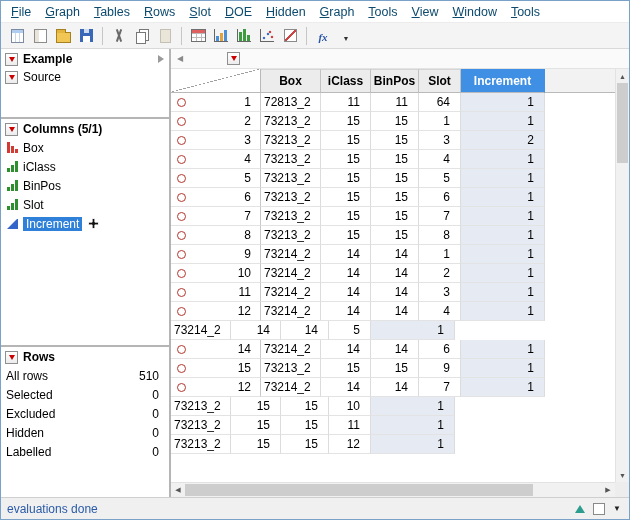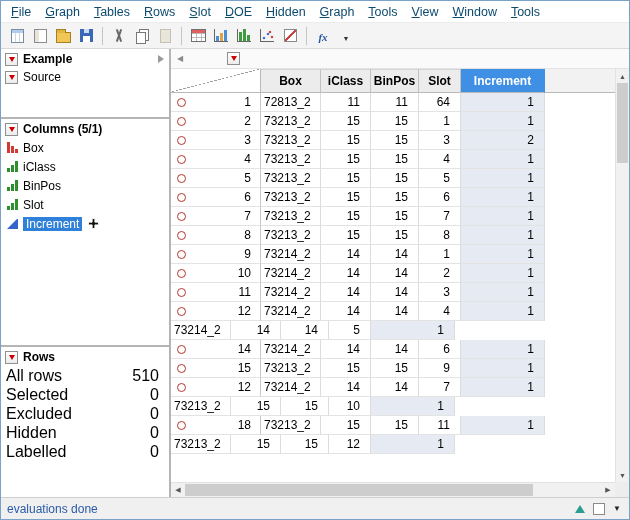--- a/index.html
+++ b/index.html
@@ -64,21 +64,21 @@
 .src-row{display:flex;align-items:center;gap:5px;padding:2px 4px;font-size:12px;}
 .panel-columns{flex:0 0 228px;}
 .col-item{display:flex;align-items:center;gap:5px;height:19px;padding:0 4px 0 6px;font-size:12px;}
 .colicon{flex:0 0 11px;display:inline-block;}
 .ic-nominal{width:11px;height:11px;background-image:linear-gradient(#d23b33,#d23b33),linear-gradient(#d23b33,#d23b33),linear-gradient(#d23b33,#d23b33);background-size:3px 11px,3px 7px,3px 4px;background-position:0 100%,4px 100%,8px 100%;background-repeat:no-repeat;}
 .ic-ordinal{width:11px;height:11px;background-image:linear-gradient(#2e8f2e,#2e8f2e),linear-gradient(#2e8f2e,#2e8f2e),linear-gradient(#2e8f2e,#2e8f2e);background-size:3px 4px,3px 7px,3px 11px;background-position:0 100%,4px 100%,8px 100%;background-repeat:no-repeat;}
 .ic-continuous{width:0;height:0;border-left:10px solid rgba(0,0,0,0);border-bottom:10px solid #3465c8;}
 .col-label.sel{background:#2f80d9;color:#fff;padding:0 3px;}
 .plus-cursor{display:inline-flex;margin-left:1px;}
 .panel-rows{flex:1;}
-.stat-row{display:flex;align-items:center;height:19px;padding:0 10px 0 5px;font-size:16px;}
+.stat-row{display:flex;align-items:center;height:19px;padding:0 10px 0 5px;font-size:12px;}
 .stat-value{margin-left:auto;}
 
 
 .table-area{flex:1;position:relative;background:#fff;min-width:0;}
 .topstrip{position:absolute;left:0;right:0;top:0;height:20px;background:#fafafa;border-bottom:1px solid #e3e3e3;display:flex;align-items:center;}
 .collapse-btn{width:14px;height:14px;margin-left:2px;display:flex;align-items:center;justify-content:center;color:#8a8a8a;font-size:8px;}
 .topstrip .rtri{position:absolute;left:56px;top:3px;}
 .grid{position:absolute;left:0;right:14px;top:20px;bottom:15px;display:flex;flex-direction:column;overflow:hidden;}
 .hrow{display:flex;flex:0 0 24px;}
 .corner{flex:0 0 90px;border-right:1px solid #b9b9b9;border-bottom:1px solid #b9b9b9;background:linear-gradient(to bottom right,#fff 49.3%,#a0a0a0 49.3% 50.7%,#fff 50.7%);}
@@ -467,24 +467,20 @@
             </div>
             <div class="trow">
               <div class="tcell t-left" style="flex-basis: 60px;">73213_2</div>
               <div class="tcell t-right" style="flex-basis: 50px;">15</div>
               <div class="tcell t-right" style="flex-basis: 48px;">15</div>
               <div class="tcell t-right" style="flex-basis: 42px;">10</div>
               <div class="tcell t-right csel" style="flex-basis: 84px;">1</div>
               <div class="tfill"></div>
             </div>
             <div class="trow">
-              <div class="rowhead">
-                <span class="rowmark"></span>
-                <span class="rownum">18</span>
-              </div>
               <div class="tcell t-left" style="flex-basis: 60px;">73213_2</div>
               <div class="tcell t-right" style="flex-basis: 50px;">15</div>
               <div class="tcell t-right" style="flex-basis: 48px;">15</div>
               <div class="tcell t-right" style="flex-basis: 42px;">11</div>
               <div class="tcell t-right csel" style="flex-basis: 84px;">1</div>
               <div class="tfill"></div>
             </div>
             <div class="trow">
               <div class="tcell t-left" style="flex-basis: 60px;">73213_2</div>
               <div class="tcell t-right" style="flex-basis: 50px;">15</div>

